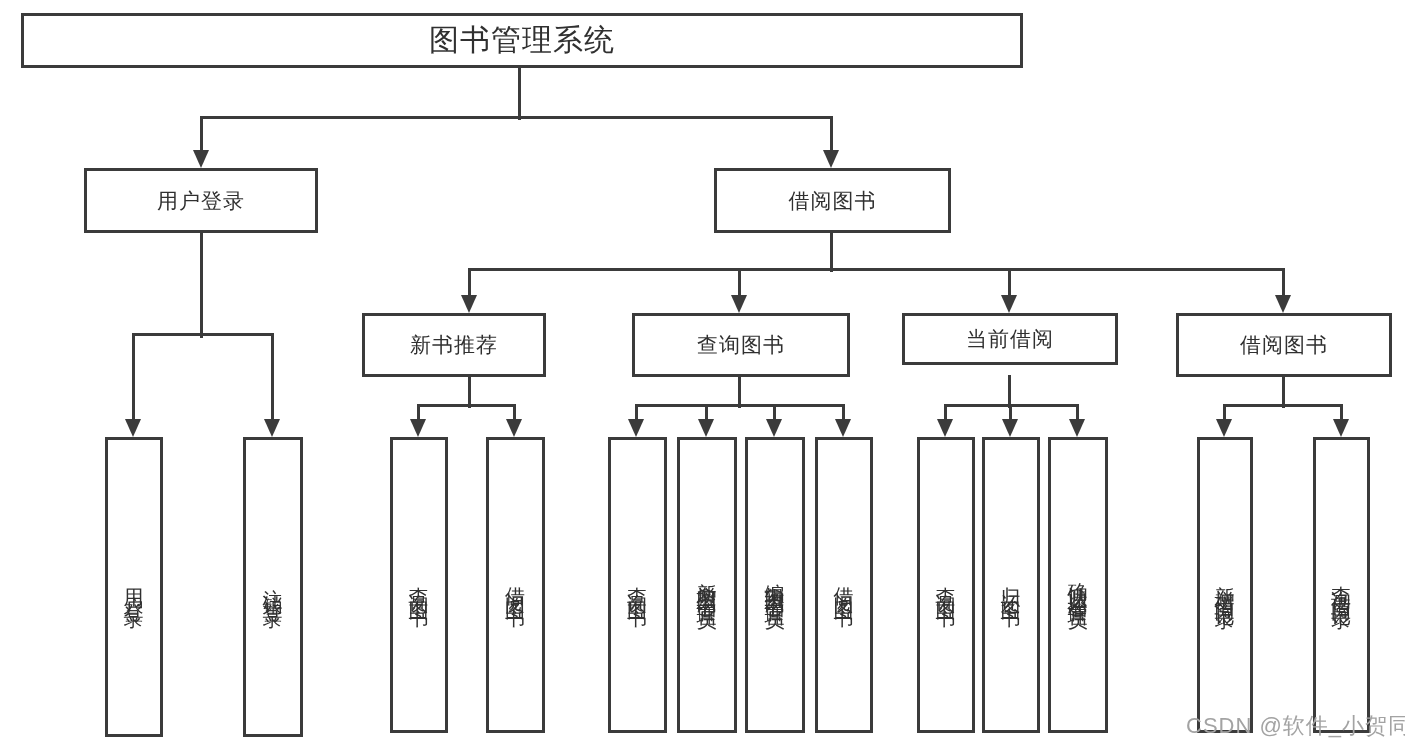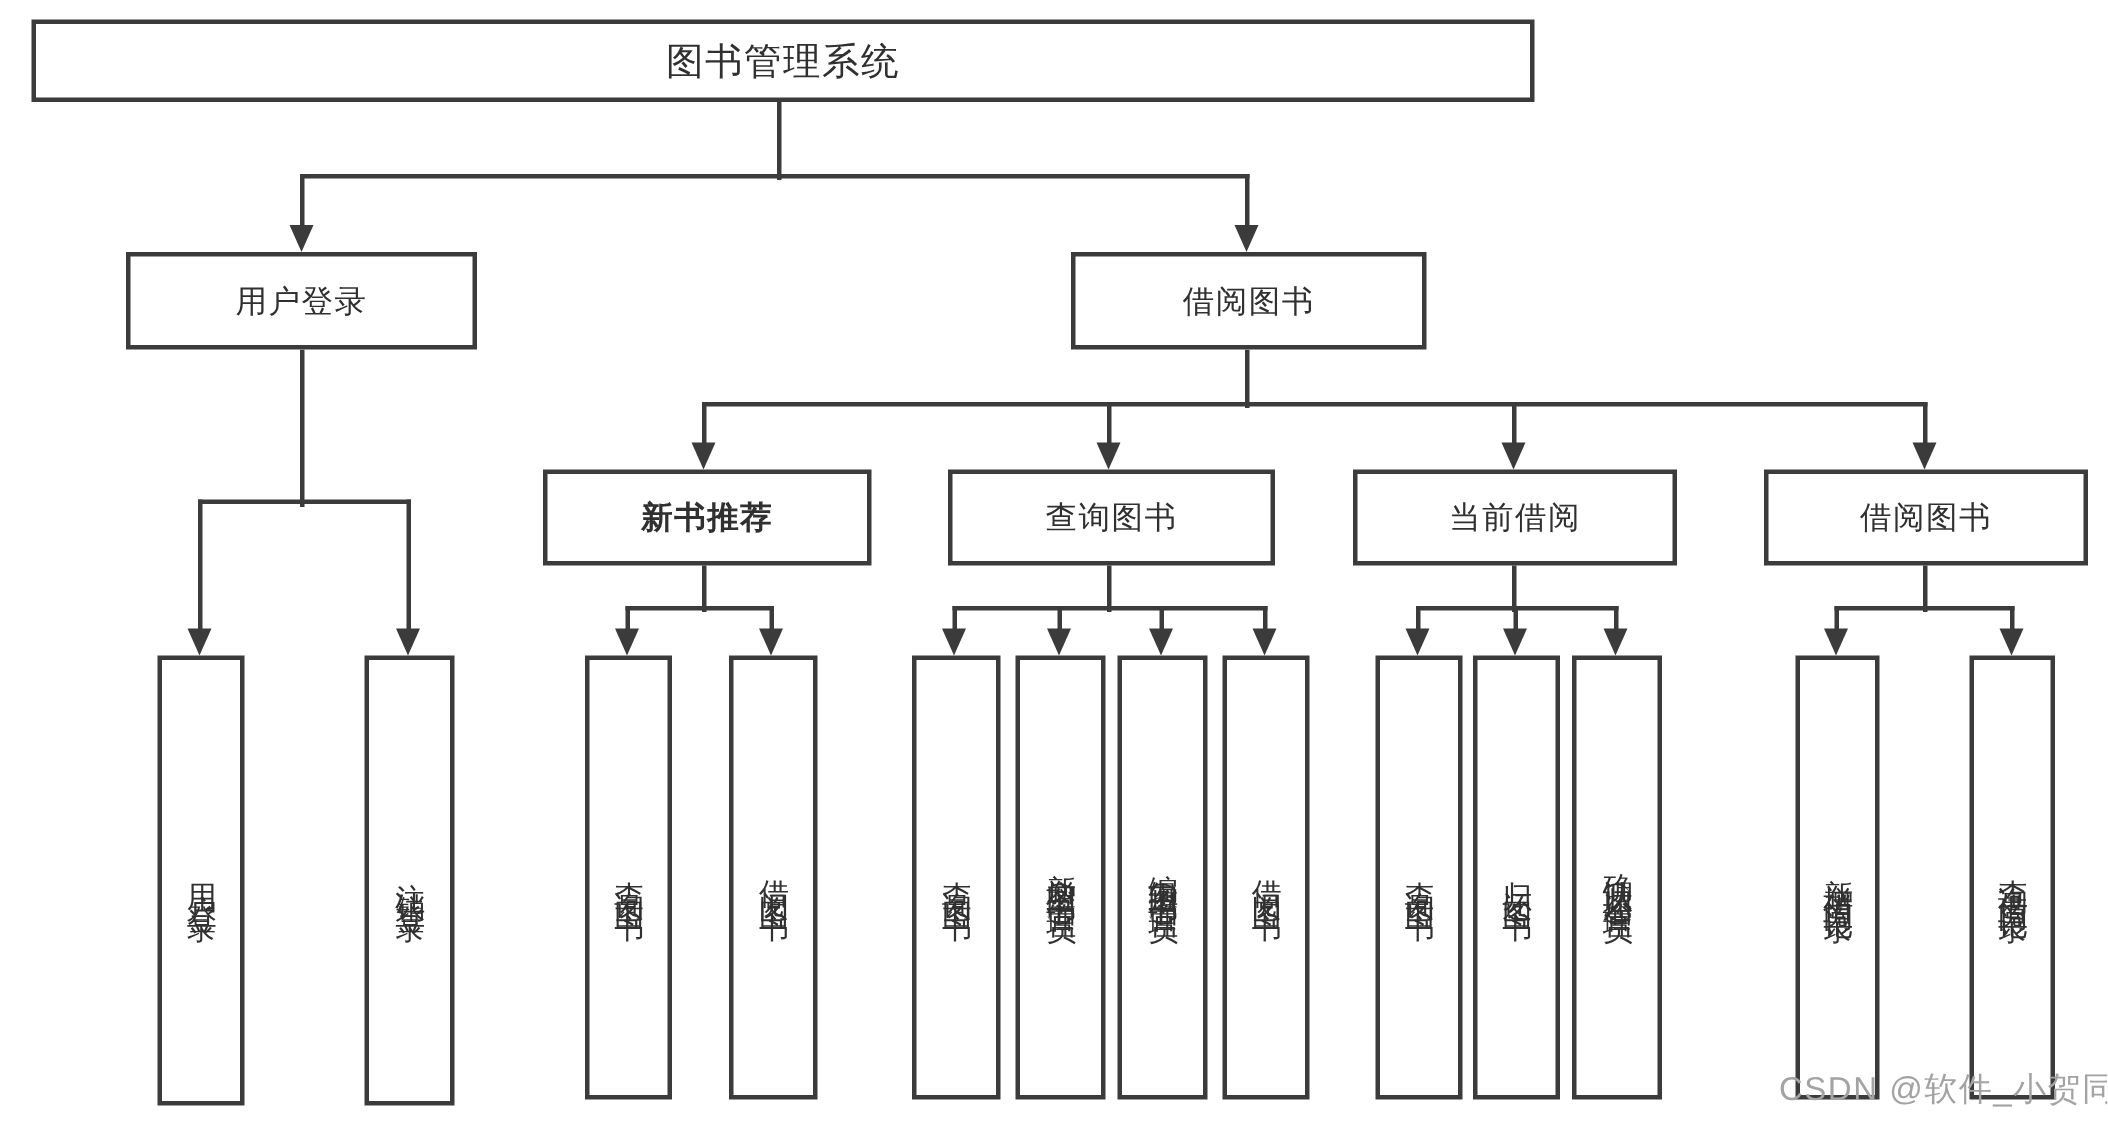--- a/index.html
+++ b/index.html
@@ -19,26 +19,26 @@
   .node{
     position:absolute;
     box-sizing:border-box;
     border:3px solid var(--line);
     background:var(--bg);
     color:var(--text);
     display:flex;align-items:center;justify-content:center;
     z-index:2;
   }
   .hbox{font-size:21px;letter-spacing:1px;}
-  .b-root{left:21px;top:13px;width:1002px;height:55px;font-size:25px;}
+  .b-root{left:21px;top:13px;width:1002px;height:55px;font-size:30px;}
   .b-user{left:84px;top:168px;width:234px;height:65px;}
   .b-mgmt{left:714px;top:168px;width:237px;height:65px;}
-  .b-l3a{left:362px;top:313px;width:219px;height:64px;font-weight:bold;}
+  .b-l3a{left:362px;top:313px;width:184px;height:64px;}
   .b-l3b{left:632px;top:313px;width:218px;height:64px;}
-  .b-l3c{left:902px;top:313px;width:216px;height:64px;}
+  .b-l3c{left:902px;top:313px;width:216px;height:52px;}
   .b-l3d{left:1176px;top:313px;width:216px;height:64px;}
   .col{
     top:437px;height:296px;width:58px;
     writing-mode:vertical-rl;
     text-orientation:mixed;
     font-size:20px;
     letter-spacing:7px;
     line-height:1;
   }
   .c1{left:105px;height:300px;}

